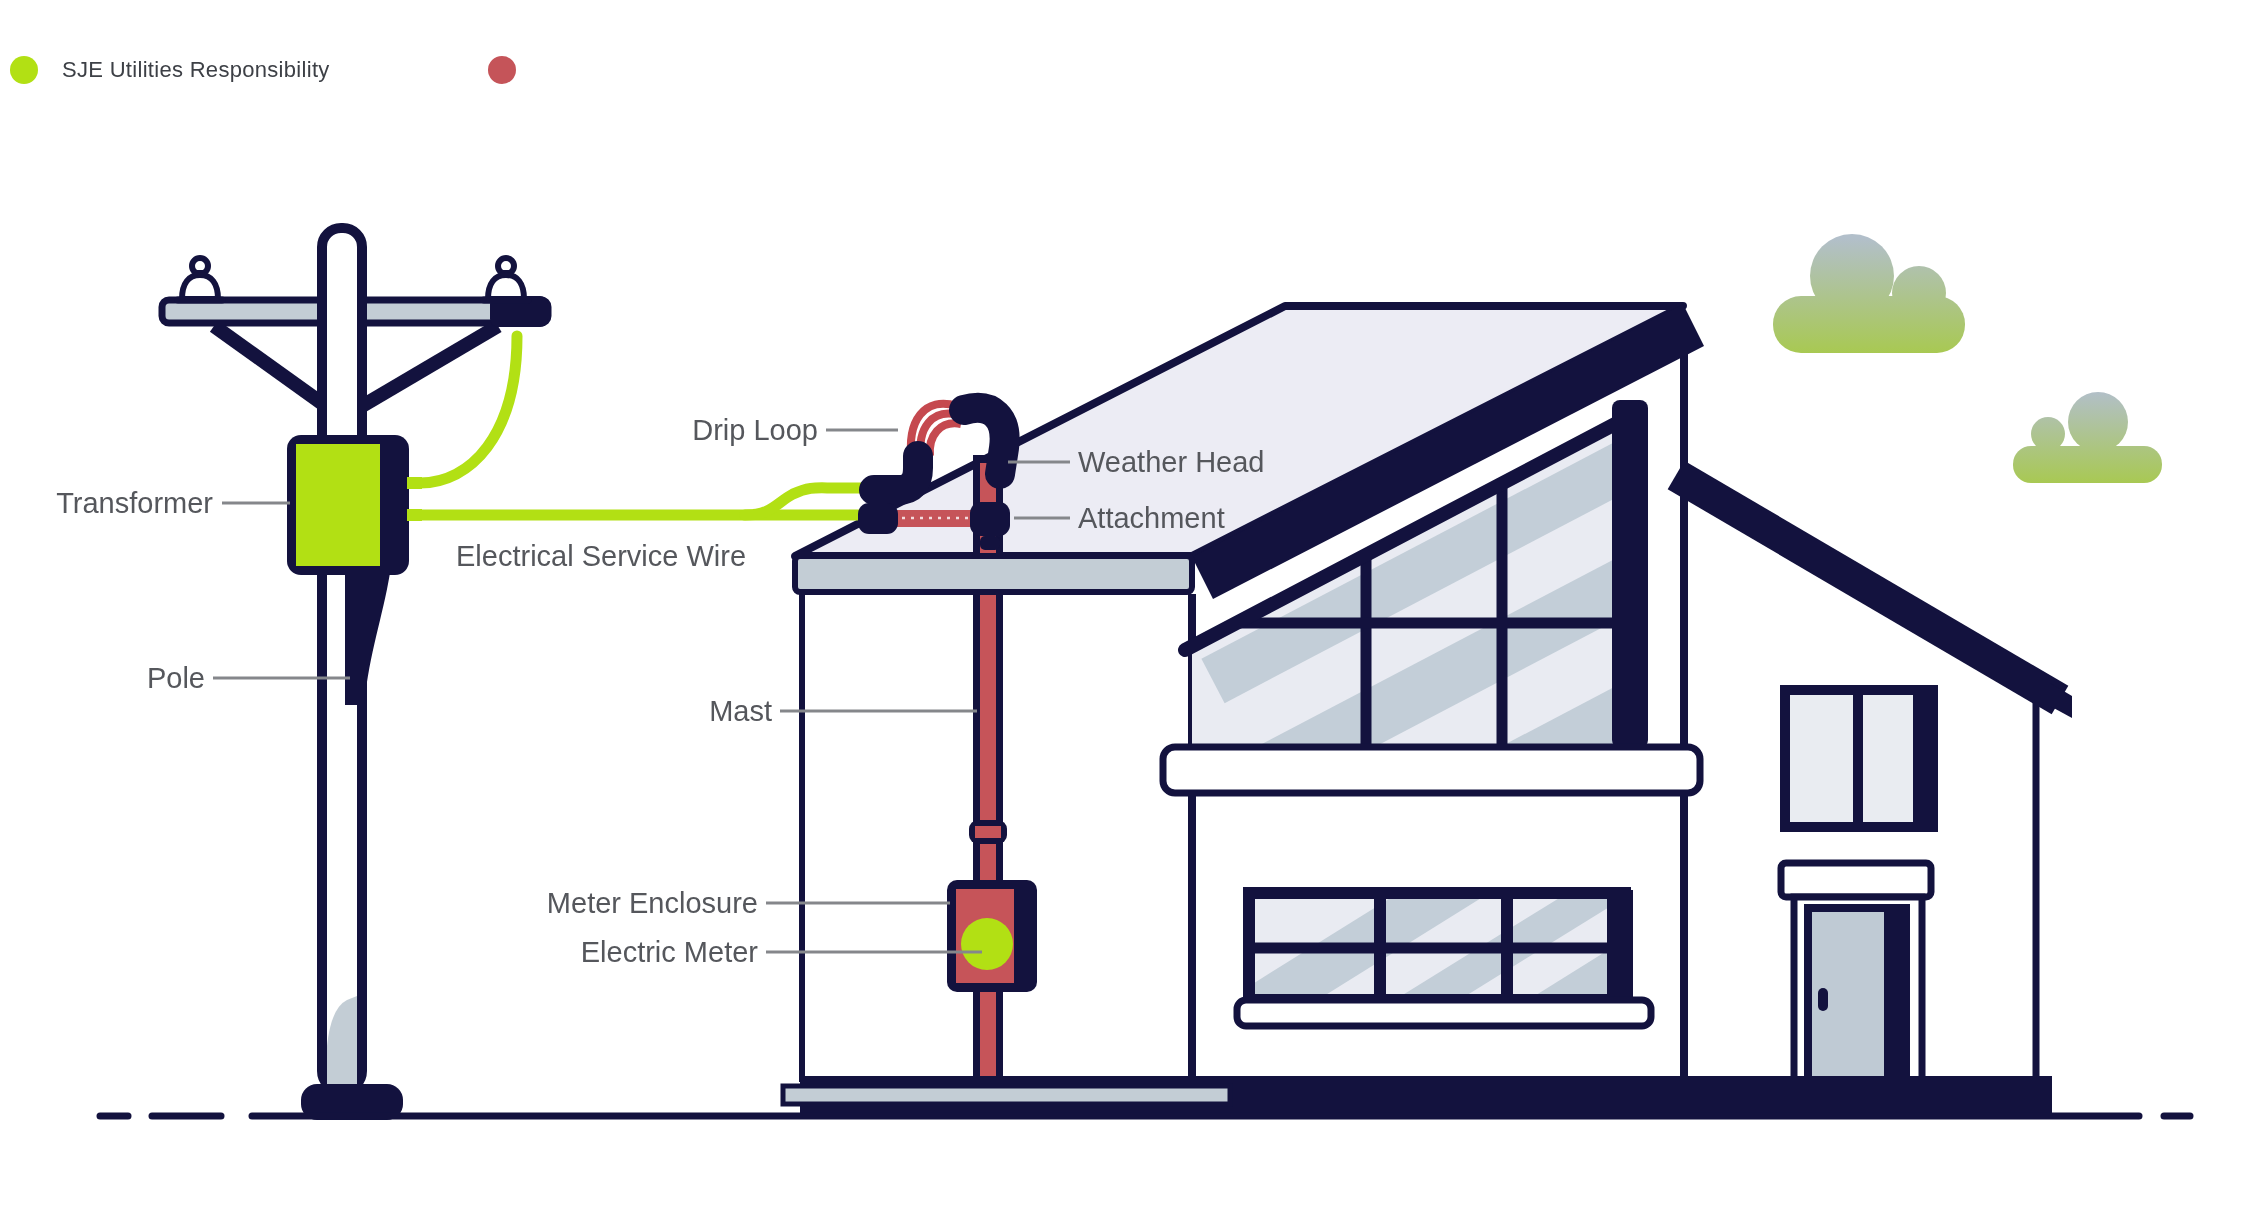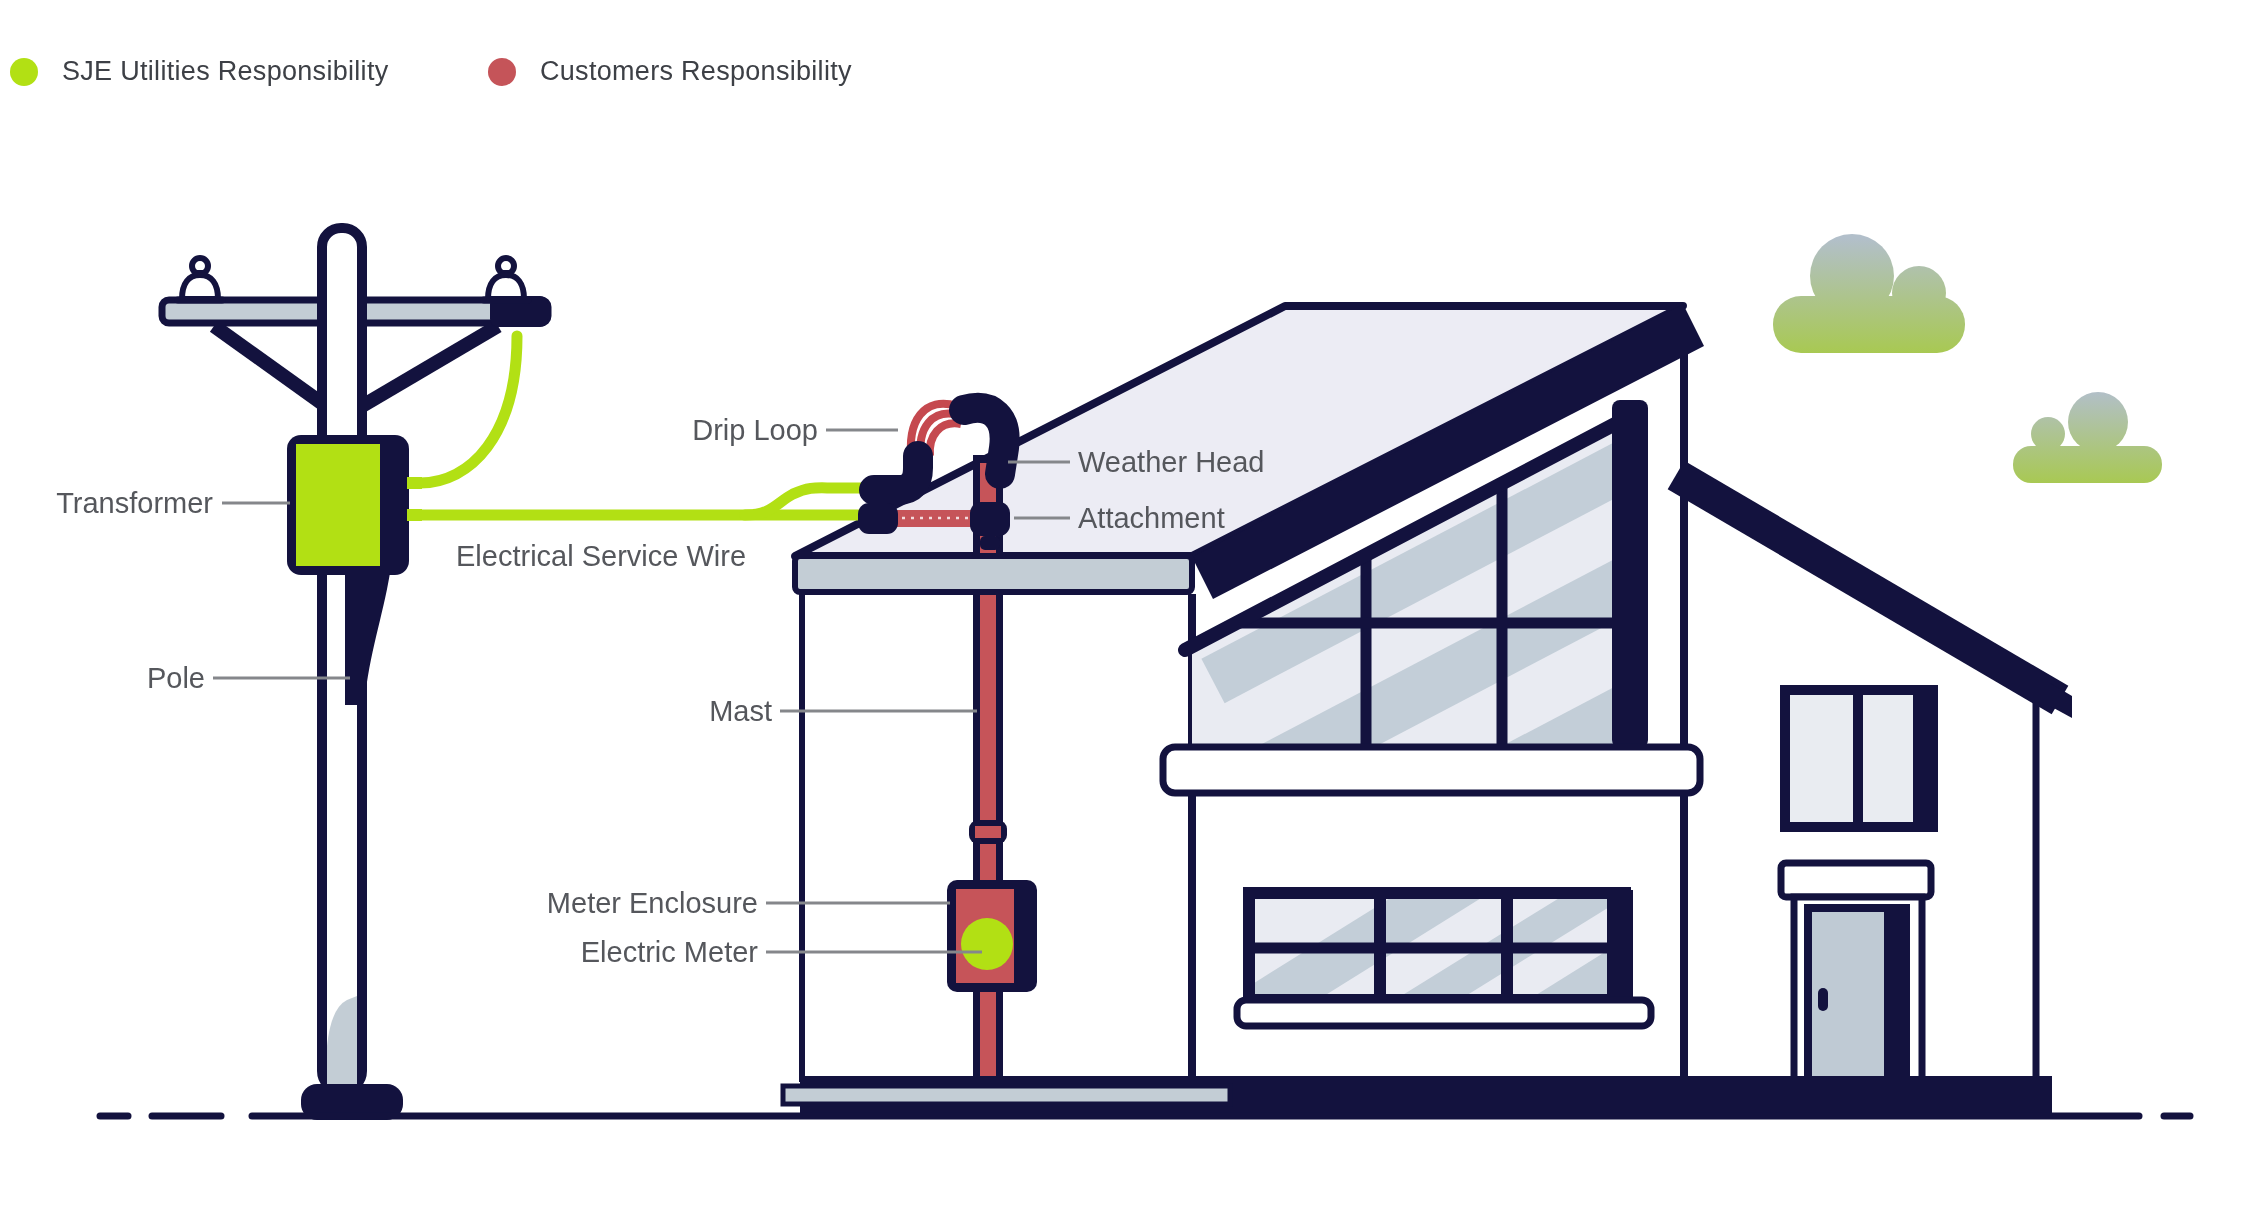--- a/index.html
+++ b/index.html
@@ -5,37 +5,36 @@
   html,body{margin:0;padding:0;background:#ffffff;}
   body{width:2250px;height:1227px;position:relative;overflow:hidden;
        font-family:"Liberation Sans", sans-serif;}
   .legend{position:absolute;top:56px;left:0;width:100%;height:44px;}
   .legend-item{position:absolute;display:flex;align-items:center;gap:24px;}
   .legend-item.one{left:10px;top:0;}
   .legend-item.two{left:488px;top:0;}
   .legend-dot{width:28px;height:28px;border-radius:50%;flex:0 0 auto;}
   .dot-green{background:#b2e014;}
   .dot-red{background:#c55459;}
-  .legend-label{font-size:27px;font-weight:500;color:#3d4046;letter-spacing:.3px;white-space:nowrap;}
+  .legend-label{font-size:22px;font-weight:500;color:#3d4046;letter-spacing:.3px;white-space:nowrap;}
   svg text{font-family:"Liberation Sans", sans-serif;font-size:29px;fill:#55575c;}
 </style>
 </head>
 <body>
 
 
 
 
 <div class="legend">
   <div class="legend-item one">
     <span class="legend-dot dot-green"></span>
     <span class="legend-label">SJE Utilities Responsibility</span>
   </div>
   <div class="legend-item two">
     <span class="legend-dot dot-red"></span>
-    <span class="legend-label">Customers Responsibility</span>
   </div>
 </div>
 
 
 <svg width="2250" height="1227" viewBox="0 0 2250 1227" xmlns="http://www.w3.org/2000/svg">
   <defs>
     <linearGradient id="cloudGrad1" gradientUnits="userSpaceOnUse" x1="0" y1="238" x2="0" y2="356">
       <stop offset="0" stop-color="#b2bfca"></stop>
         <stop offset="1" stop-color="#a8c94f"></stop>
     </linearGradient>

